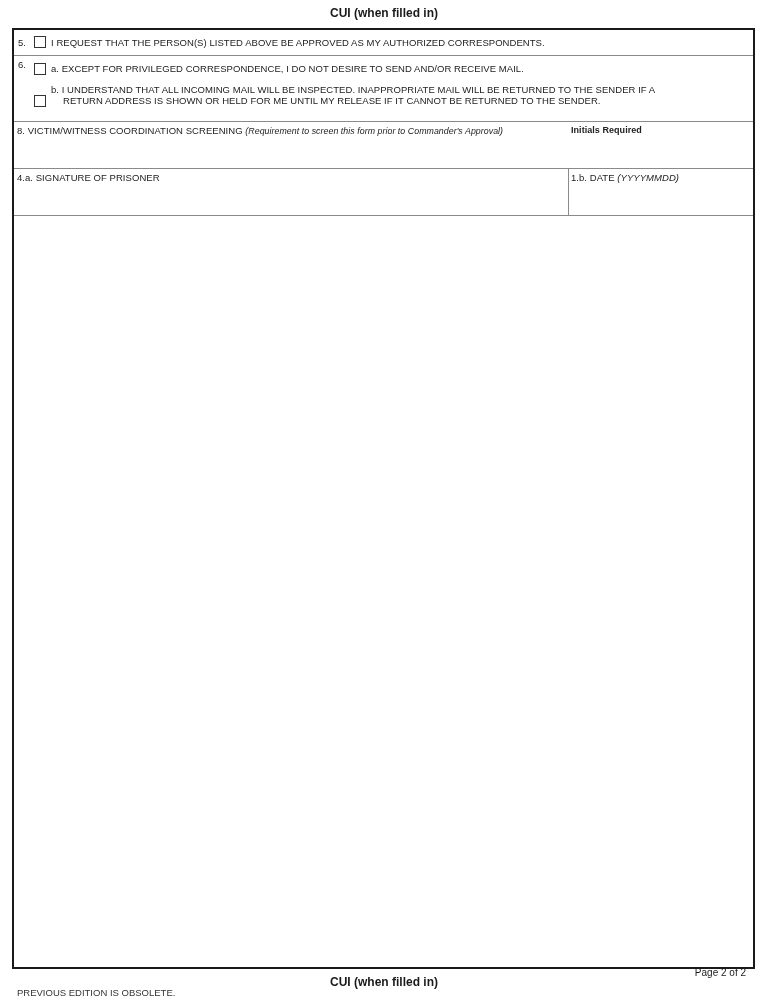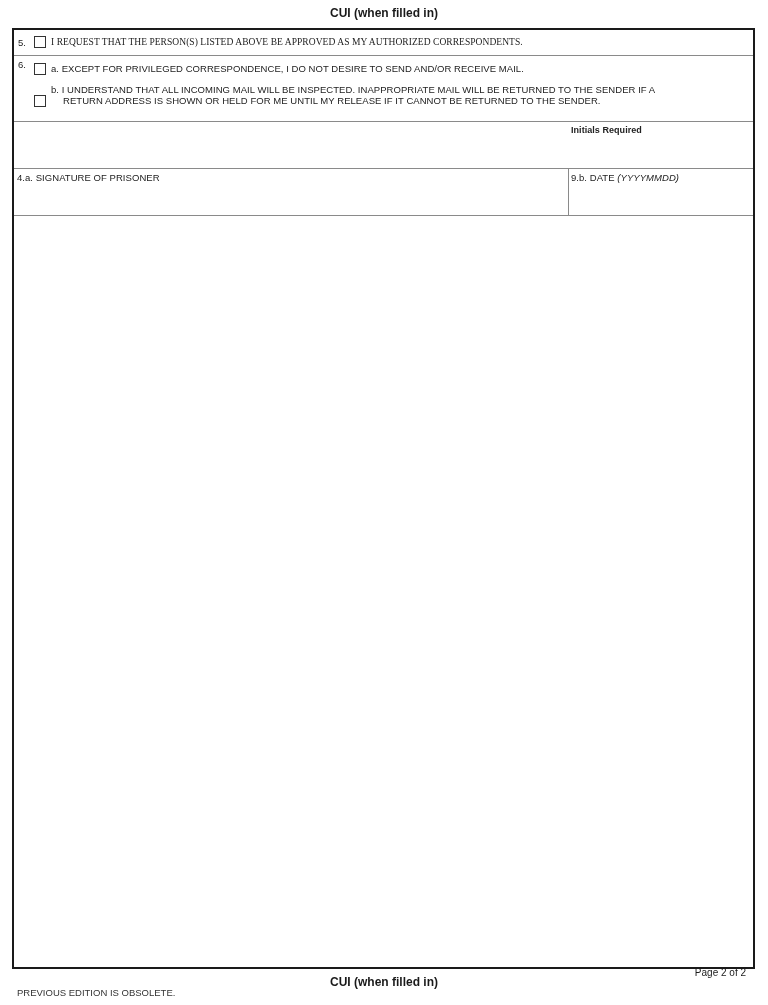--- a/index.html
+++ b/index.html
@@ -127,43 +127,44 @@
 </head>
 <body>
 
 <div class="cui-top">CUI (when filled in)</div>
 
 <div class="form-frame">
 
   <div class="row row5">
     <span class="num" style="left:4px; top:7px;">5.</span>
     <div class="cb" style="left:20px; top:6px;"></div>
-    <span class="txt" style="left:37px; top:7px;font-family:Liberation Serif, serif;">I REQUEST THAT THE PERSON(S) LISTED ABOVE BE APPROVED AS MY AUTHORIZED CORRESPONDENTS.</span>
+    <span class="txt" style="left:37px; top:7px;">I REQUEST THAT THE PERSON(S) LISTED ABOVE BE APPROVED AS MY AUTHORIZED CORRESPONDENTS.</span>
   </div>
 
   <div class="row row6">
     <span class="num" style="left:4px; top:3px;">6.</span>
     <div class="cb" style="left:20px; top:7px;"></div>
     <span class="txt" style="left:37px; top:28px;">b. I UNDERSTAND THAT ALL INCOMING MAIL WILL BE INSPECTED. INAPPROPRIATE MAIL WILL BE RETURNED TO THE SENDER IF A</span>
 
     <span class="txt" style="left:37px; top:7px;">a. EXCEPT FOR PRIVILEGED CORRESPONDENCE, I DO NOT DESIRE TO SEND AND/OR RECEIVE MAIL.</span>
     <div class="cb" style="left:20px; top:39px;"></div>
     <span class="txt" style="left:49px; top:39px;">RETURN ADDRESS IS SHOWN OR HELD FOR ME UNTIL MY RELEASE IF IT CANNOT BE RETURNED TO THE SENDER.</span>
   </div>
 
   <div class="row row8">
+    <span class="txt" style="left:3px; top:3px;"><span>8. VICTIM/WITNESS COORDINATION SCREENING</span> <span class="italic" style="font-size:8.8px;">(Requirement to screen this form prior to Commander's Approval)</span></span>
     <span class="txt" style="left:557px; top:3px; font-size:9px;font-weight:bold;">Initials Required</span>
     <div class="field-area" style="left:0; top:16px; width:739px; height:30px;"></div>
   </div>
 
   <div class="row row9">
     <span class="txt" style="left:3px; top:3px;">4.a. SIGNATURE OF PRISONER</span>
     <div class="field-area" style="left:0; top:16px; width:554px; height:30px;"></div>
     <div class="vdiv"></div>
-    <span class="txt" style="left:557px; top:3px;"><span>9.b. DATE</span> <span class="italic">(YYYYMMDD)</span></span>
+    <span class="txt" style="left:557px; top:3px;"><span>1.b. DATE</span> <span class="italic">(YYYYMMDD)</span></span>
     <div class="field-area" style="left:555px; top:16px; width:184px; height:30px;"></div>
   </div>
 
   <div class="field-area" style="left:0; top:186px; width:739px; height:751px;"></div>
 </div>
 
 <div class="footer-form">DD FORM 499, NOV 2022</div>
 <div class="footer-obsolete">PREVIOUS EDITION IS OBSOLETE.</div>
 <div class="cui-bottom">CUI (when filled in)</div>
 <div class="page-num">Page 2 of 2</div>

